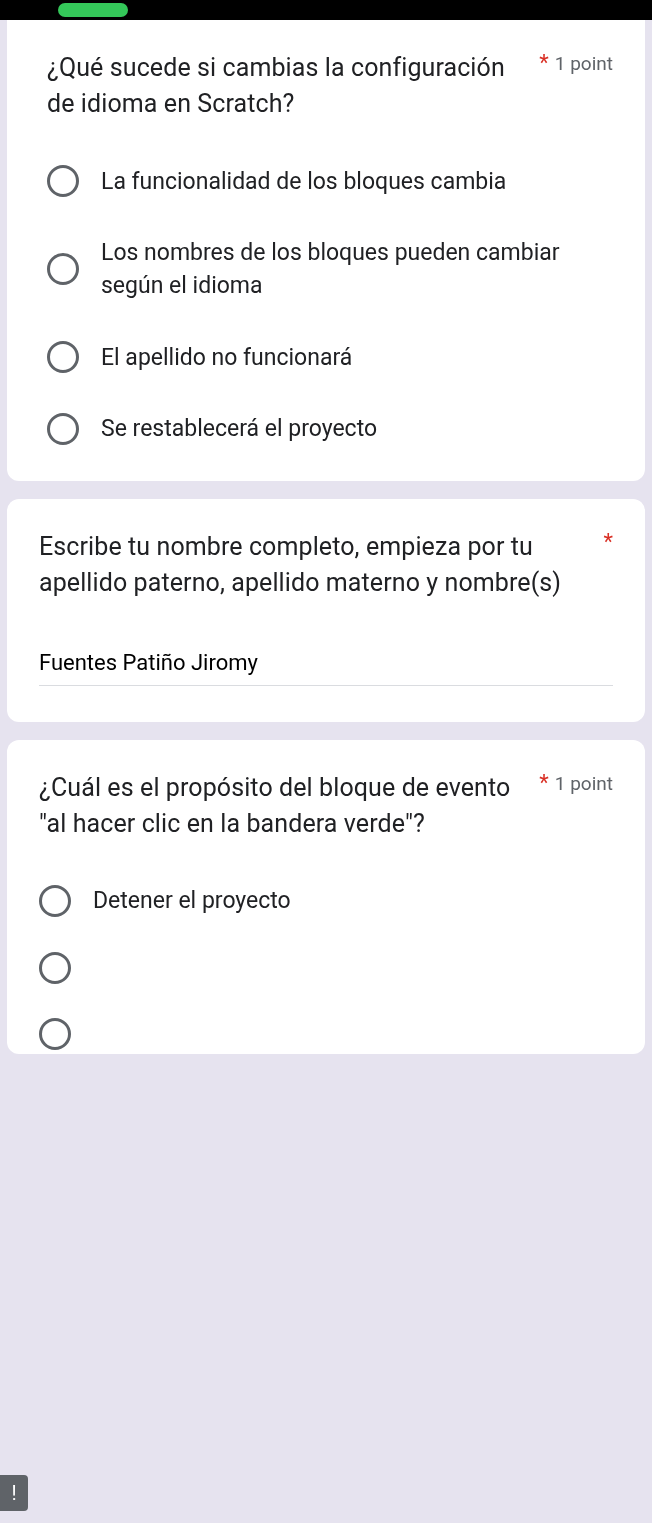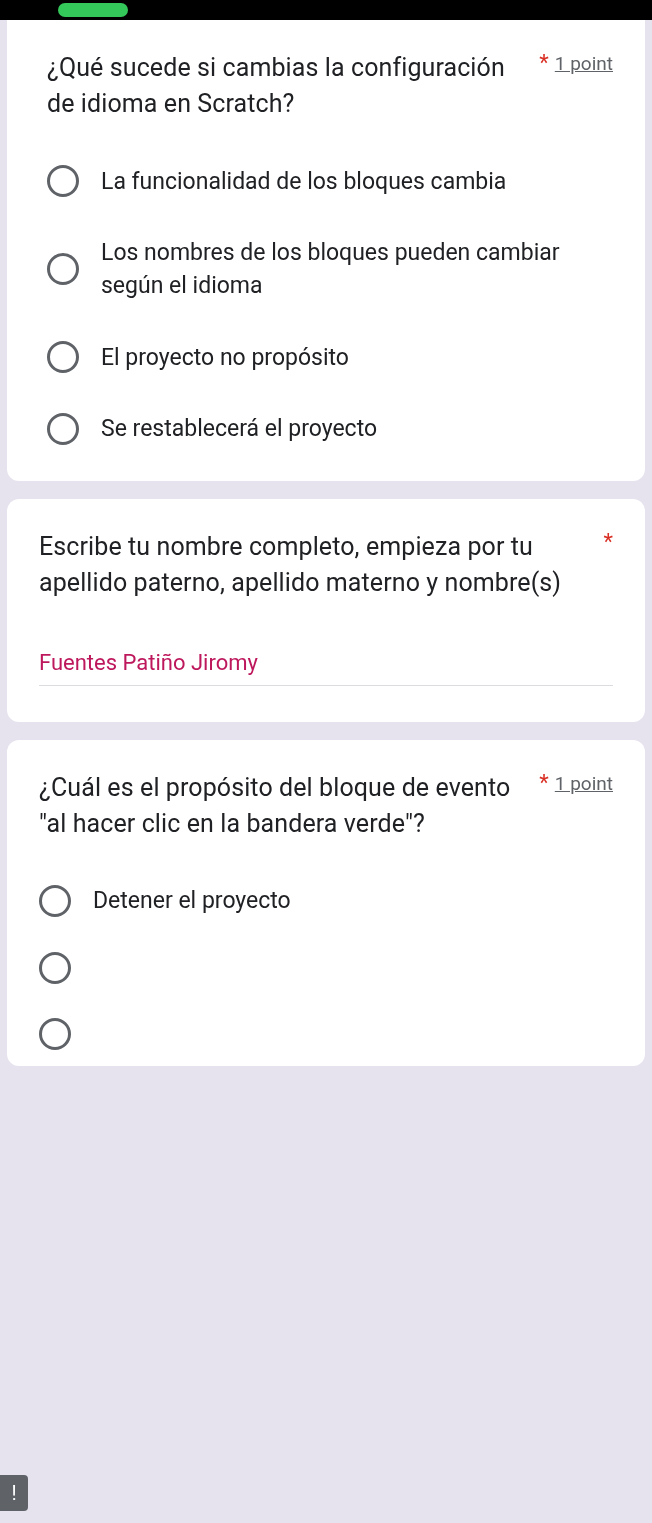--- a/index.html
+++ b/index.html
@@ -46,21 +46,21 @@
     flex: 1;
   }
   .q-meta {
     white-space: nowrap;
     display: flex;
     align-items: baseline;
     gap: 6px;
     padding-top: 2px;
   }
   .req { color: #d93025; font-size: 22px; line-height: 1; }
-  .points { color: #5f6368; font-size: 19px; text-decoration: underline; }
+  .points { color: #5f6368; font-size: 19px; }
   .options { display: flex; flex-direction: column; gap: 38px; margin-top: 39px; }
   .option {
     display: flex;
     align-items: center;
     gap: 22px;
     cursor: pointer;
   }
   .radio {
     width: 32px;
     height: 32px;
@@ -75,21 +75,21 @@
   }
   .text-answer {
     margin-top: 42px;
   }
   .text-input-line {
     border: none;
     border-bottom: 1px solid #dadce0;
     width: 100%;
     padding: 6px 0 10px 0;
     font-size: 22px;
-    color: #be185d;
+    color: #000000;
     outline: none;
     background: transparent;
     font-family: inherit;
   }
   .feedback-tab {
     position: fixed;
     left: 0;
     bottom: 12px;
     width: 28px;
     height: 36px;
@@ -123,42 +123,42 @@
     <div class="option">
       <div class="radio"></div>
       <div class="opt-label">La funcionalidad de los bloques cambia</div>
     </div>
     <div class="option">
       <div class="radio"></div>
       <div class="opt-label">Los nombres de los bloques pueden cambiar según el idioma</div>
     </div>
     <div class="option">
       <div class="radio"></div>
-      <div class="opt-label">El proyecto no propósito</div>
+      <div class="opt-label">El apellido no funcionará</div>
     </div>
     <div class="option">
       <div class="radio"></div>
       <div class="opt-label">Se restablecerá el proyecto</div>
     </div>
   </div>
 </div>
 
 <div class="card">
   <div class="q-header" style="margin-bottom:0;">
     <div class="q-title">Escribe tu nombre completo, empieza por tu apellido paterno, apellido materno y nombre(s)</div>
     <div class="q-meta">
       <span class="req">*</span>
     </div>
   </div>
   <div class="text-answer">
     <input class="text-input-line" type="text" value="Fuentes Patiño Jiromy" style="">
   </div>
 </div>
 
-<div class="card q3" style="padding-bottom:16px;">
+<div class="card q3" style="padding-bottom:4px;">
   <div class="q-header">
     <div class="q-title">¿Cuál es el propósito del bloque de evento "al hacer clic en la bandera verde"?</div>
     <div class="q-meta">
       <span class="req">*</span>
       <span class="points">1 point</span>
     </div>
   </div>
   <div class="options">
     <div class="option">
       <div class="radio"></div>

